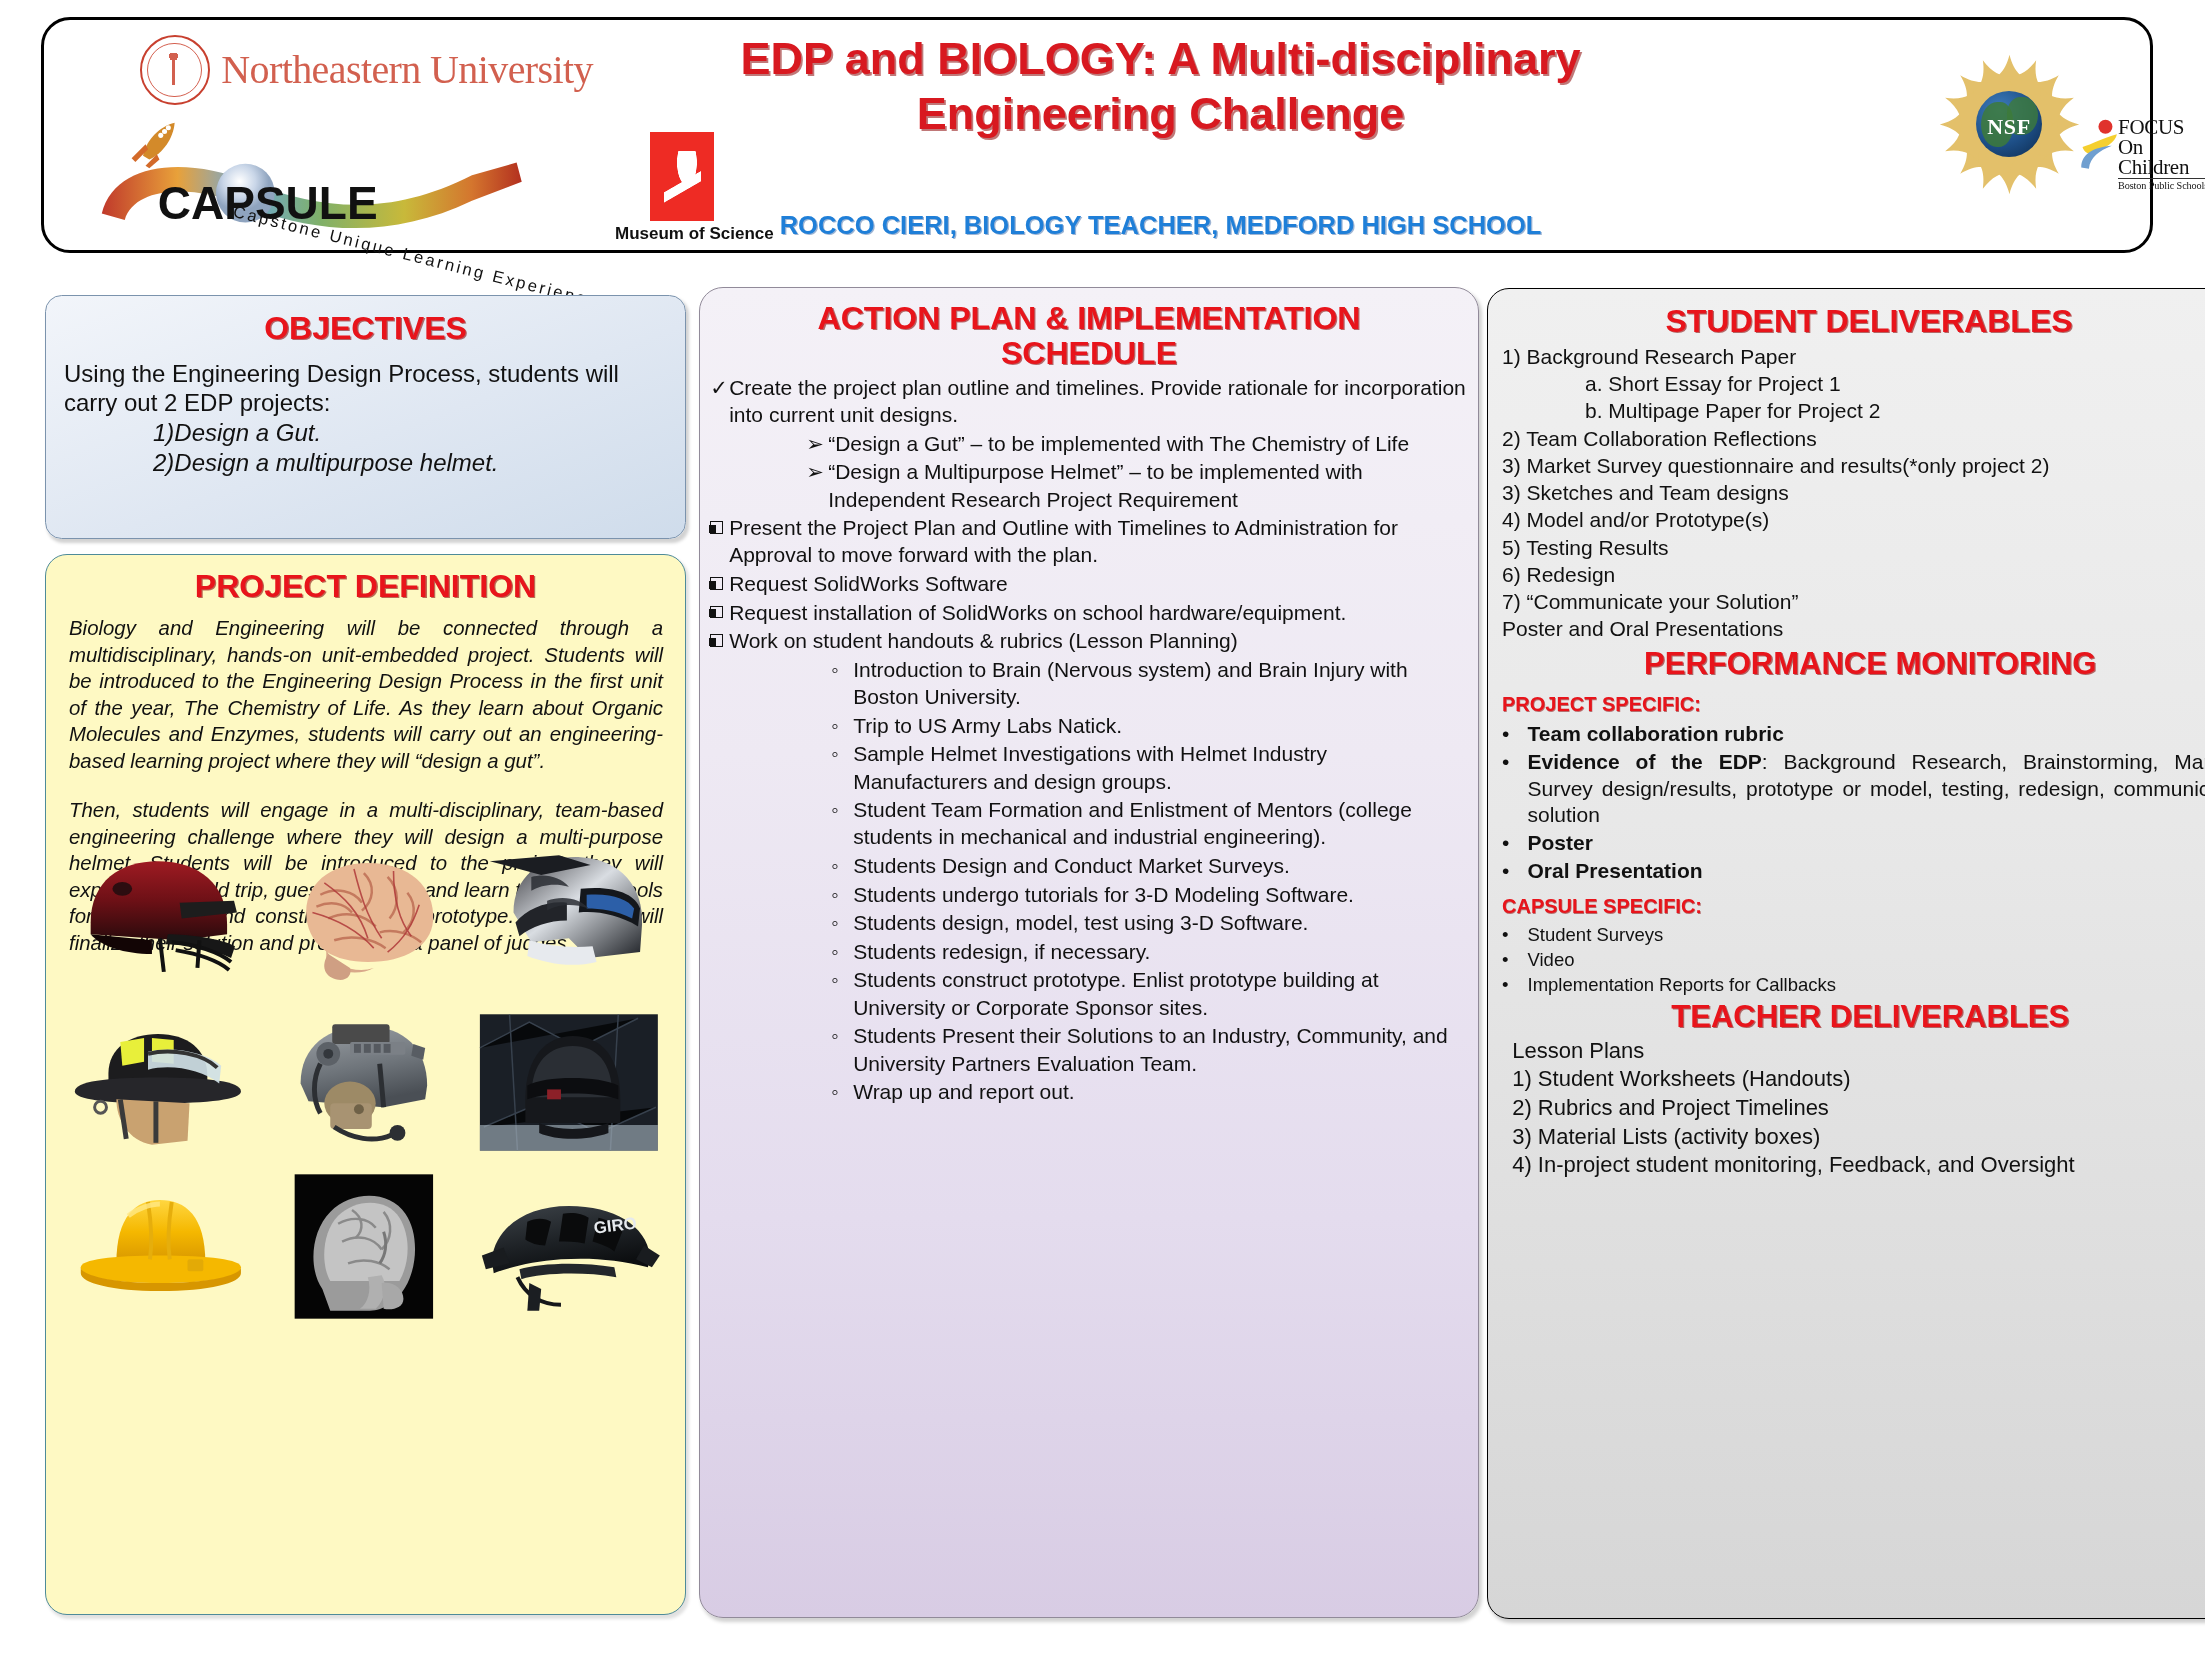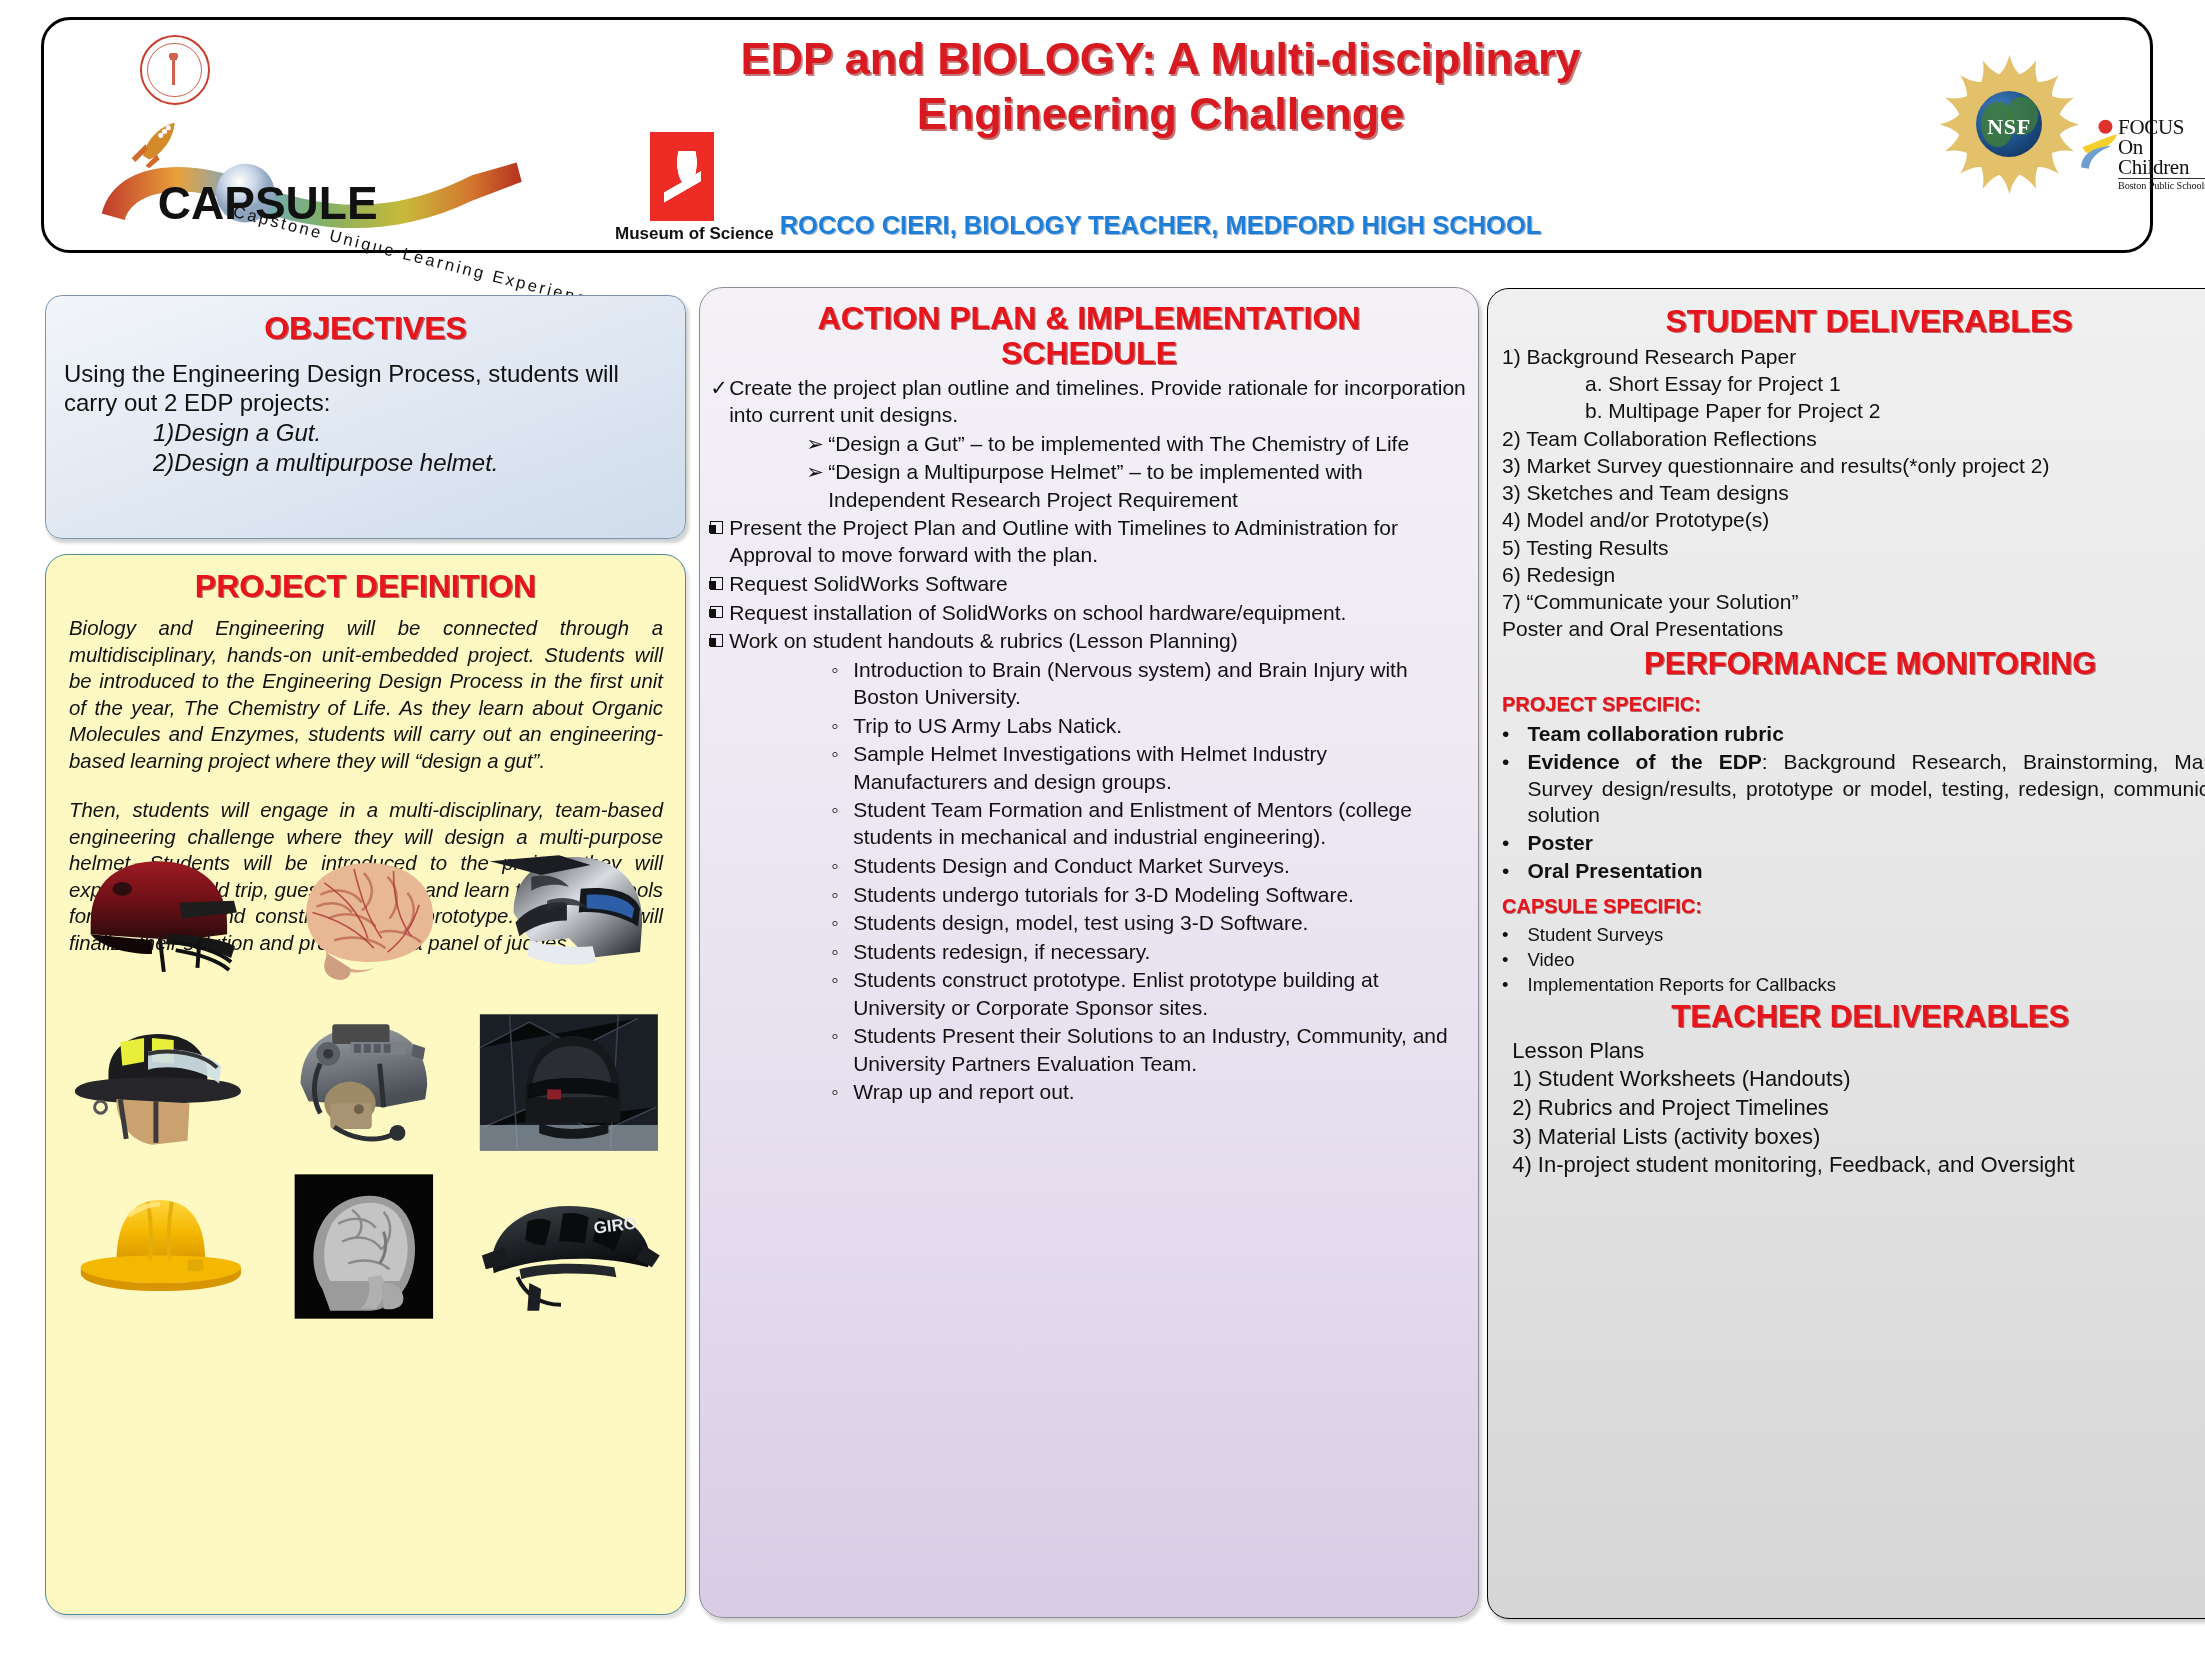--- a/index.html
+++ b/index.html
@@ -165,20 +165,21 @@
   .teach-body{padding:0 11.5px 0 10.2px;font-size:22px;line-height:1.30;color:#111;}
 </style>
 </head>
 <body>
 
 <div class="header">
 
   <div class="hdr-left">
     <div class="nu-logo">
       <div class="nu-seal"></div>
+      <div class="nu-name">Northeastern University</div>
     </div>
 
     <div class="capsule">
       <svg class="cap-swoosh" viewBox="0 0 680 125">
         <defs>
           <linearGradient id="swg" x1="0" y1="0" x2="1" y2="0">
             <stop offset="0" stop-color="#c0392b"></stop>
             <stop offset="0.18" stop-color="#e8a13a"></stop>
             <stop offset="0.34" stop-color="#6fa9d8"></stop>
             <stop offset="0.52" stop-color="#7fb069"></stop>

